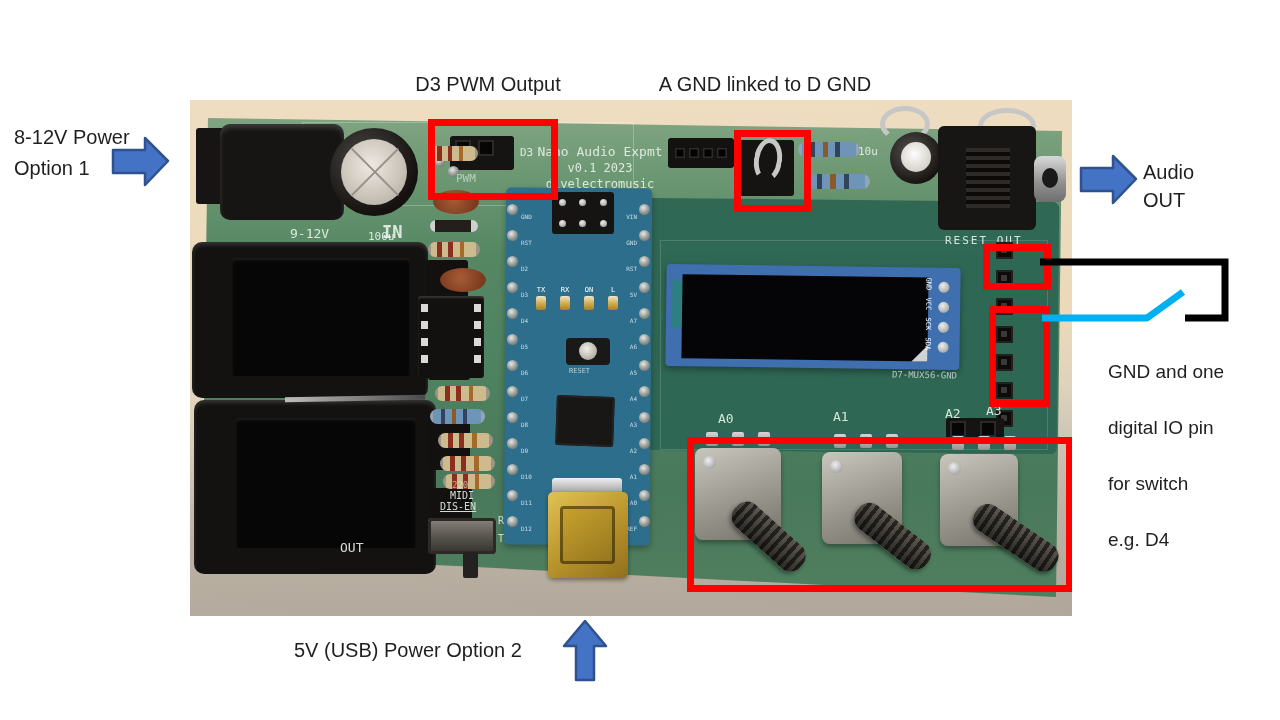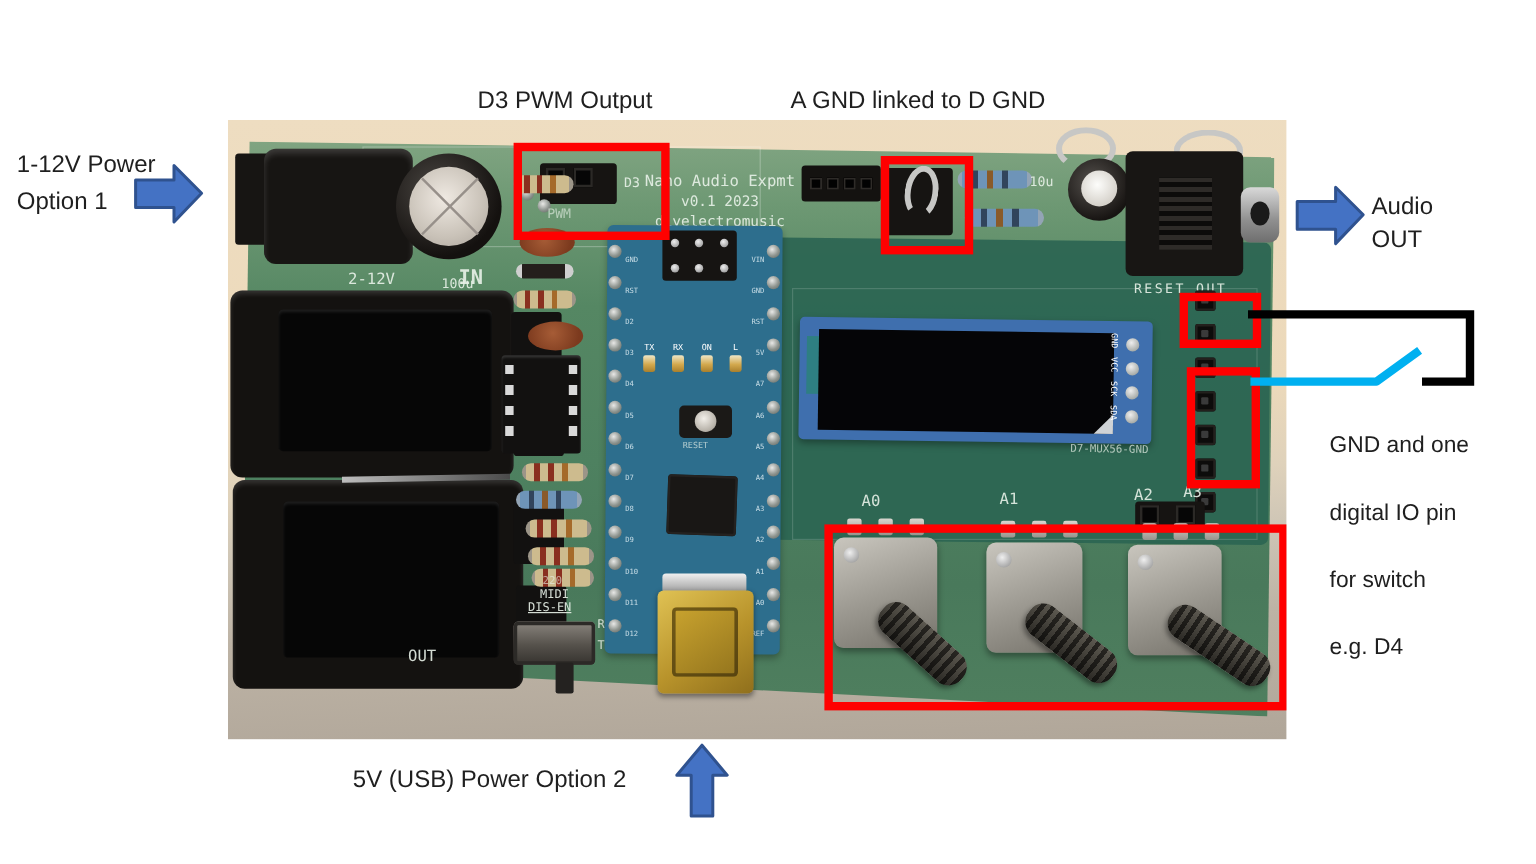--- a/index.html
+++ b/index.html
@@ -121,21 +121,21 @@
     <div class="pcb"></div>
     <div class="panel-dark"></div>
     <div class="sk-line" style="left:112px;top:22px;width:330px;height:82px;"></div>
     <div class="sk-line" style="left:470px;top:140px;width:386px;height:208px;opacity:.6;"></div>
 
     <div class="blk" style="left:6px;top:28px;width:30px;height:76px;border-radius:3px;"></div>
     <div class="blk" style="left:30px;top:24px;width:124px;height:96px;border-radius:10px;box-shadow:inset 0 4px 5px rgba(255,255,255,.16);"></div>
     <div class="cap-ring"></div>
     <div class="cap-top"></div>
     <span class="sk" style="left:178px;top:114px;font-size:11px;margin-top:16px;">100u</span>
-    <span class="sk" style="left:100px;top:126px;font-size:13px;">2-12V</span>
+    <span class="sk" style="left:100px;top:126px;font-size:13px;">9-12V</span>
     <span class="sk" style="left:192px;top:122px;font-size:17px;font-weight:bold;">IN</span>
 
     <div class="din" style="left:2px;top:142px;width:236px;height:156px;"></div>
     <div class="din-in" style="left:42px;top:158px;width:178px;height:118px;"></div>
     <div class="din" style="left:4px;top:300px;width:242px;height:174px;"></div>
     <div class="din-in" style="left:46px;top:318px;width:180px;height:130px;"></div>
     <div style="position:absolute;left:95px;top:296px;width:140px;height:5px;background:linear-gradient(90deg,#bdbdbd,#4a4a4a);transform:rotate(-1deg);"></div>
     <div class="tooth" style="left:236px;top:160px;width:42px;height:52px;"></div>
     <div class="tooth" style="left:238px;top:228px;width:42px;height:52px;"></div>
     <div class="tooth" style="left:238px;top:318px;width:42px;height:52px;"></div>
@@ -365,24 +365,24 @@
       </div>
     <div class="shaft" style="left:786px;top:396px;width:96px;transform:rotate(34deg);"></div>
 
     <div class="hl" style="left:238px;top:19px;width:116px;height:67px;"></div>
     <div class="hl" style="left:544px;top:30px;width:63px;height:68px;"></div>
     <div class="hl" style="left:793px;top:144px;width:54px;height:32px;"></div>
     <div class="hl" style="left:799px;top:206px;width:47px;height:87px;"></div>
     <div class="hl" style="left:497px;top:337px;width:372px;height:141px;"></div>
   </div>
 
-  <div class="lab" style="left:398px;top:70px;width:180px;">D3 PWM Output</div>
+  <div class="lab" style="left:398px;top:70px;width:180px;text-align:center;">D3 PWM Output</div>
   <div class="lab" style="left:645px;top:70px;width:240px;text-align:center;">A GND linked to D GND</div>
 
-  <div class="lab" style="left:14px;top:123px;">1-12V Power</div>
+  <div class="lab" style="left:14px;top:123px;">8-12V Power</div>
   <div class="lab" style="left:14px;top:154px;">Option 1</div>
   <svg style="left:112px;top:136px;" width="58" height="52" viewBox="0 0 58 52">
     <polygon points="1,14 33,14 33,2 56,25 33,49 33,37 1,37" fill="var(--arrow-fill)" stroke="var(--arrow-stroke)" stroke-width="2.5" stroke-linejoin="round"></polygon>
   </svg>
 
   <svg style="left:1080px;top:154px;" width="58" height="52" viewBox="0 0 58 52">
     <polygon points="1,14 33,14 33,2 56,25 33,49 33,37 1,37" fill="var(--arrow-fill)" stroke="var(--arrow-stroke)" stroke-width="2.5" stroke-linejoin="round"></polygon>
   </svg>
   <div class="lab" style="left:1143px;top:158px;">Audio</div>
   <div class="lab" style="left:1143px;top:186px;">OUT</div>

